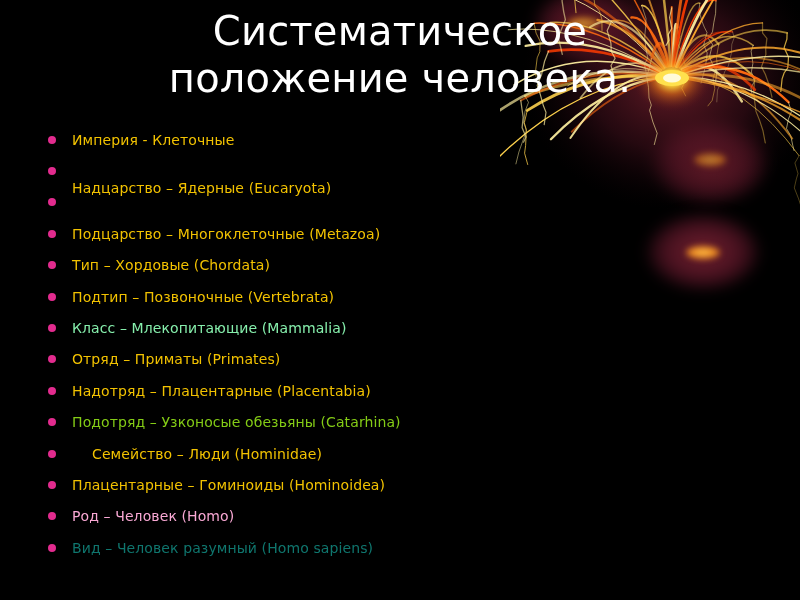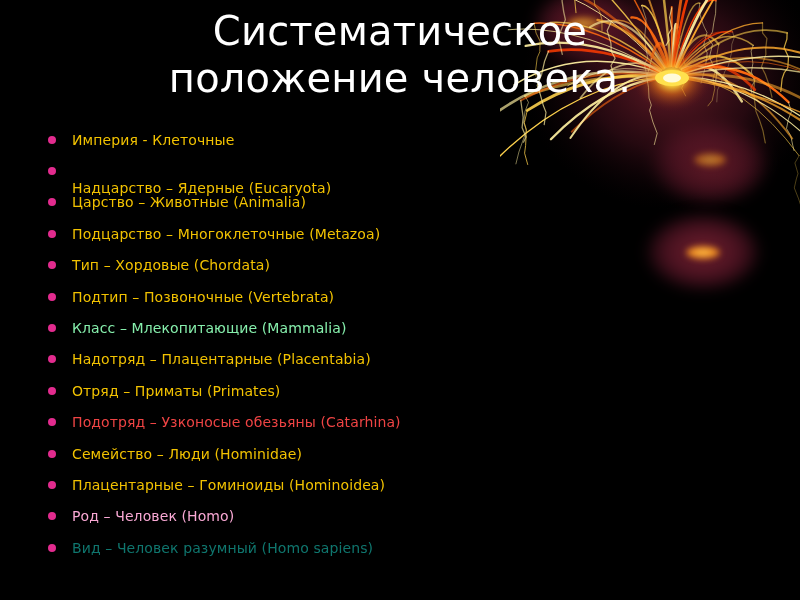--- a/index.html
+++ b/index.html
@@ -249,53 +249,52 @@
       <li>
         <span class="bullet-dot" style="background: rgb(226, 43, 142);"></span>
         <span class="rank-text" style="color: rgb(242, 194, 0);">Империя - Клеточные</span>
       </li>
       <li>
         <span class="bullet-dot" style="background: rgb(226, 43, 142);"></span>
         <span class="rank-text" style="color: rgb(242, 194, 0); margin-top: 33px;">Надцарство – Ядерные (Eucaryota)</span>
       </li>
       <li>
         <span class="bullet-dot" style="background: rgb(226, 43, 142);"></span>
-        <span class="rank-text" style="color: rgb(242, 194, 0);">Царство – Животные (Animalia)</span>
       </li>
       <li>
         <span class="bullet-dot" style="background: rgb(226, 43, 142);"></span>
         <span class="rank-text" style="color: rgb(242, 194, 0);">Подцарство – Многоклеточные (Metazoa)</span>
       </li>
       <li>
         <span class="bullet-dot" style="background: rgb(226, 43, 142);"></span>
         <span class="rank-text" style="color: rgb(242, 194, 0);">Тип – Хордовые (Chordata)</span>
       </li>
       <li>
         <span class="bullet-dot" style="background: rgb(226, 43, 142);"></span>
         <span class="rank-text" style="color: rgb(242, 194, 0);">Подтип – Позвоночные (Vertebrata)</span>
       </li>
       <li>
         <span class="bullet-dot" style="background: rgb(226, 43, 142);"></span>
         <span class="rank-text" style="color: #86efac;">Класс – Млекопитающие (Mammalia)</span>
       </li>
       <li>
         <span class="bullet-dot" style="background: rgb(226, 43, 142);"></span>
+        <span class="rank-text" style="color: rgb(242, 194, 0);">Отряд – Приматы (Primates)</span>
+      </li>
+      <li>
+        <span class="bullet-dot" style="background: rgb(226, 43, 142);"></span>
         <span class="rank-text" style="color: rgb(242, 194, 0);">Надотряд – Плацентарные (Placentabia)</span>
       </li>
       <li>
         <span class="bullet-dot" style="background: rgb(226, 43, 142);"></span>
-        <span class="rank-text" style="color: rgb(242, 194, 0);">Отряд – Приматы (Primates)</span>
-      </li>
-      <li>
-        <span class="bullet-dot" style="background: rgb(226, 43, 142);"></span>
-        <span class="rank-text" style="color: #ef4444;">Подотряд – Узконосые обезьяны (Catarhina)</span>
-      </li>
-      <li>
-        <span class="bullet-dot" style="background: rgb(226, 43, 142);"></span>
-        <span class="rank-text" style="color: rgb(242, 194, 0);">Семейство – Люди (Hominidae)</span>
+        <span class="rank-text" style="color: #84cc16;">Подотряд – Узконосые обезьяны (Catarhina)</span>
+      </li>
+      <li>
+        <span class="bullet-dot" style="background: rgb(226, 43, 142);"></span>
+        <span class="rank-text" style="color: rgb(242, 194, 0); margin-left: 20px;">Семейство – Люди (Hominidae)</span>
       </li>
       <li>
         <span class="bullet-dot" style="background: rgb(226, 43, 142);"></span>
         <span class="rank-text" style="color: rgb(242, 194, 0);">Плацентарные – Гоминоиды (Hominoidea)</span>
       </li>
       <li>
         <span class="bullet-dot" style="background: rgb(226, 43, 142);"></span>
         <span class="rank-text" style="color: #f9a8d4;">Род – Человек (Homo)</span>
       </li>
       <li>

